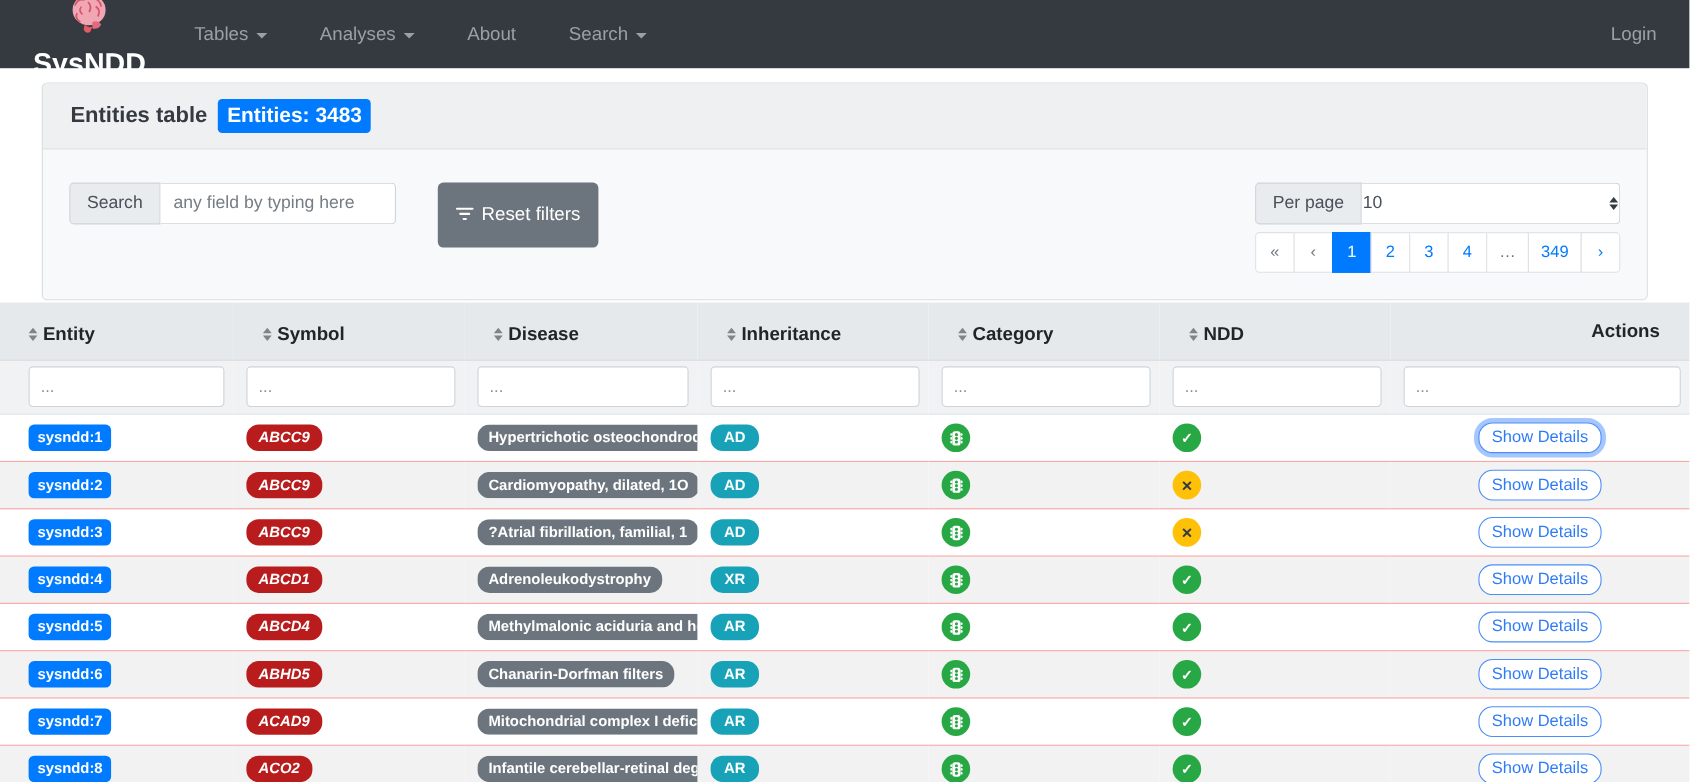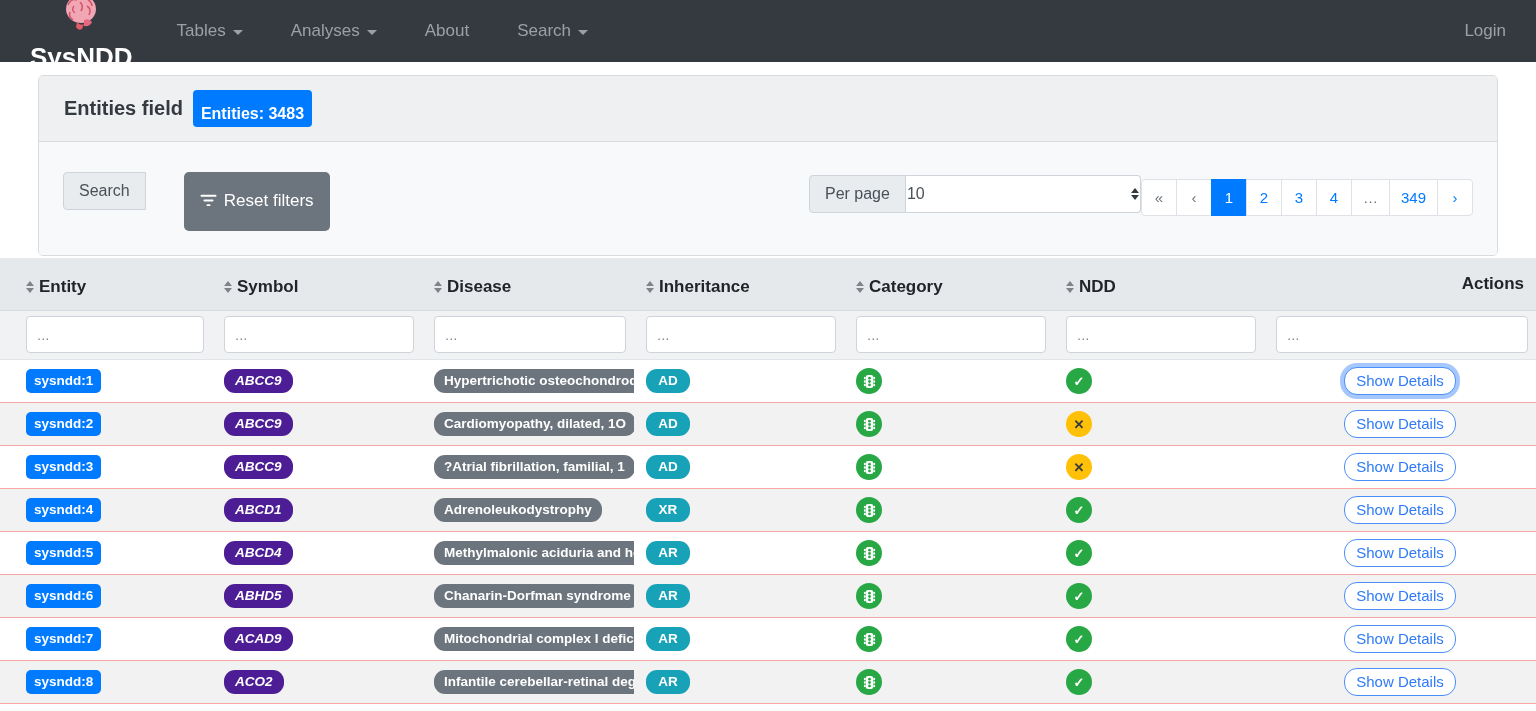--- a/index.html
+++ b/index.html
@@ -15,70 +15,70 @@
   .brand { display:flex; align-items:center; gap:10px; color:#fff; font-size:26px; font-weight:bold; margin-right:44px; cursor:pointer;flex-direction:column; }
   .nav-item { color:#9ba0a5; font-size:17px; margin-right:48px; display:flex; align-items:center; gap:7px; cursor:pointer; }
   .caret-down { width:0; height:0; border-left:5px solid transparent; border-right:5px solid transparent; border-top:5px solid #9ba0a5; margin-top:3px; }
   .nav-spacer { flex:1; }
   .login-link { color:#9ba0a5; font-size:17px; cursor:pointer; }
 
   
   .card { margin:13px 38px 2px; border:1px solid #d9dbdd; border-radius:5px; overflow:hidden; }
   .card-header { background:#eff0f2; padding:14px 25px; border-bottom:1px solid #d9dbdd; display:flex; align-items:center; gap:10px; }
   .card-title { font-size:20px; font-weight:bold; color:#343a40; }
-  .entities-badge { background:#007bff; color:#fff; font-size:16px; font-weight:bold; padding:15px 8px 4px; border-radius:4px; }
+  .entities-badge { background:#007bff; color:#fff; font-size:19px; font-weight:bold; padding:5px 8px 4px; border-radius:4px; }
   .card-body { background:#f8f9fa; padding:30px 24px 24px; display:flex; justify-content:space-between; align-items:flex-start; }
 
   .left-controls { display:flex; align-items:flex-start; }
   .input-group { display:flex; height:38px; }
   .ig-label { display:flex; align-items:center; padding:0 15px; background:#e9ecef; border:1px solid #ced4da; border-radius:4px 0 0 4px; color:#495057; font-size:16px; }
   .search-input { width:214px; border:1px solid #ced4da; border-left:0; border-radius:0 4px 4px 0; padding:0 12px; font-size:16px; color:#495057; outline:none; background:#fff; font-family:inherit; }
   .search-input::placeholder { color:#757d84; }
 
   .reset-btn { margin-left:38px; width:146px; min-height:59px; background:#6c757d; color:#fff; border:none; border-radius:5px; font-size:17px; padding:7px 10px; line-height:1.55; cursor:pointer; font-family:inherit; text-align:center; }
   .rf-icon { vertical-align:-1px; margin-right:7px; }
 
-  .right-controls { display:flex; flex-direction:row; align-items:center; }
+  .right-controls { display:flex; flex-direction:column; align-items:flex-start; }
   .perpage-group { display:flex; height:38px; width:332px; }
   .pp-select { flex:1; display:flex; align-items:center; justify-content:space-between; background:#fff; border:1px solid #ced4da; border-left:0; border-radius:0 4px 4px 0; padding:0 1px; font-size:16px; color:#495057; cursor:pointer; }
   .updown { display:flex; flex-direction:column; gap:2px; }
   .updown i { width:0; height:0; border-left:4px solid transparent; border-right:4px solid transparent; }
   .updown .u { border-bottom:5px solid #343a40; }
   .updown .d { border-top:5px solid #343a40; }
 
   .pagination { display:flex; margin-top:7px; }
   .page-btn { min-width:36px; height:37px; display:flex; align-items:center; justify-content:center; background:#fff; border:1px solid #dee2e6; margin-left:-1px; font-size:15px; color:#007bff; padding:0 11px; cursor:pointer; font-family:inherit; }
   .page-btn:first-child { border-radius:4px 0 0 4px; margin-left:0; }
   .page-btn:last-child { border-radius:0 4px 4px 0; }
   .page-btn.disabled { color:#6c757d; }
   .page-btn.active { background:#007bff; border-color:#007bff; color:#fff; }
 
   
   table { width:100%; border-collapse:collapse; table-layout:fixed; }
-  thead .hdr th { background:#e6e9ec; padding:13px 12px; font-size:17px; text-align:left; color:#212529; border-bottom:1px solid #d9dcdf; cursor:pointer; }
+  thead .hdr th { background:#e6e9ec; padding:13px 27px; font-size:17px; text-align:left; color:#212529; border-bottom:1px solid #d9dcdf; cursor:pointer; }
   thead .hdr th:first-child { padding-left:26px; }
   thead .hdr th.center { text-align:right; cursor:default; }
   .th-wrap { display:inline-flex; align-items:center; }
   .sort-icon { display:inline-flex; flex-direction:column; gap:2px; margin-right:5px; }
   .sort-icon i { width:0; height:0; border-left:4.5px solid transparent; border-right:4.5px solid transparent; }
   .sort-icon .u { border-bottom:5.5px solid #7e848a; }
   .sort-icon .d { border-top:5.5px solid #7e848a; }
 
   tr.filter td { background:#f1f2f4; padding:5px 8px 6px 12px; border-bottom:1px solid #e2e5e8; }
   tr.filter td:first-child { padding-left:26px; }
   tr.filter input { width:100%; height:37px; border:1px solid #ced4da; border-radius:4px; padding:0 10px; font-size:15px; color:#495057; background:#fff; outline:none; font-family:inherit; }
   tr.filter input::placeholder { color:#8a9096; }
 
   tbody td { padding:0 12px; height:43px; border-bottom:1px solid #fca5a5; vertical-align:middle; }
   tbody td:first-child { padding-left:26px; }
   tbody tr:nth-child(even) { background:#f2f2f2; }
 
   .badge { display:inline-block; font-weight:bold; font-size:13.5px; color:#fff; padding:5px 8px; border-radius:5px; line-height:1; }
   .badge-entity { background:#007bff; cursor:pointer; }
-  .badge-symbol { background:#4c1d95; font-style:italic; border-radius:11px; padding:5px 11px; cursor:pointer; }
+  .badge-symbol { background:#b91c1c; font-style:italic; border-radius:11px; padding:5px 11px; cursor:pointer; }
   .clip { overflow:hidden; white-space:nowrap; }
   td.disease { padding-right:0; }
   .badge-disease { background:#6c757d; border-radius:11px; padding:5px 10px; white-space:nowrap; cursor:pointer; }
   .badge-inherit { background:#17a2b8; border-radius:11px; width:44px; padding:5px 0; text-align:center; }
 
   .cat-circle { width:26px; height:26px; border-radius:50%; background:#28a745; display:inline-flex; align-items:center; justify-content:center; }
   .status-circle { width:26px; height:26px; border-radius:50%; display:inline-flex; align-items:center; justify-content:center; font-size:13px; font-weight:bold; }
   .status-circle[data-status="yes"] { background:#28a745; color:#fff; }
   .status-circle[data-status="no"]  { background:#ffc107; color:#343a40; }
   .status-circle[data-status="yes"]::before { content:"✓"; }
@@ -121,27 +121,28 @@
   <div class="nav-item">
     <span>Search</span>
     <span class="caret-down"></span>
   </div>
   <div class="nav-spacer"></div>
   <div class="login-link">Login</div>
 </div>
 
 <div class="card">
   <div class="card-header">
-    <span class="card-title">Entities field</span>
+    <span class="card-title">Entities table</span>
     <span class="entities-badge">Entities: 3483</span>
   </div>
   <div class="card-body">
     <div class="left-controls">
       <div class="input-group">
         <span class="ig-label">Search</span>
+        <input class="search-input" value="" placeholder="any field by typing here" style="">
       </div>
       <button class="reset-btn">
         <svg class="rf-icon" width="17" height="13" viewBox="0 0 17 13">
           <rect x="0.5" y="0.8" width="16" height="1.9" rx="0.95" fill="#fff"></rect>
           <rect x="3.5" y="5.5" width="10" height="1.9" rx="0.95" fill="#fff"></rect>
           <rect x="6.5" y="10.2" width="4" height="1.9" rx="0.95" fill="#fff"></rect>
         </svg><span>Reset filters</span>
       </button>
     </div>
 
@@ -355,21 +356,21 @@
               <circle cx="8" cy="11.6" r="1.5" fill="#28a745"></circle>
             </svg>
           </span></td>
       <td><span class="status-circle" data-status="yes"></span></td>
       <td class="actions"><button class="details-btn">Show Details</button></td>
     </tr>
     <tr>
       <td><span class="badge badge-entity">sysndd:6</span></td>
       <td><span class="badge badge-symbol">ABHD5</span></td>
       <td class="disease">
-          <div class="clip"><span class="badge badge-disease">Chanarin-Dorfman syndrome</span></div>
+          <div class="clip"><span class="badge badge-disease">Chanarin-Dorfman filters</span></div>
         </td>
       <td><span class="badge badge-inherit">AR</span></td>
       <td><span class="cat-circle">
             <svg width="15" height="15" viewBox="0 0 16 16">
               <rect x="4" y="1" width="8" height="14" rx="2.5" fill="#fff"></rect>
               <rect x="2" y="3" width="2" height="2.6" rx="1" fill="#fff"></rect>
               <rect x="12" y="3" width="2" height="2.6" rx="1" fill="#fff"></rect>
               <rect x="2" y="6.7" width="2" height="2.6" rx="1" fill="#fff"></rect>
               <rect x="12" y="6.7" width="2" height="2.6" rx="1" fill="#fff"></rect>
               <rect x="2" y="10.4" width="2" height="2.6" rx="1" fill="#fff"></rect>

